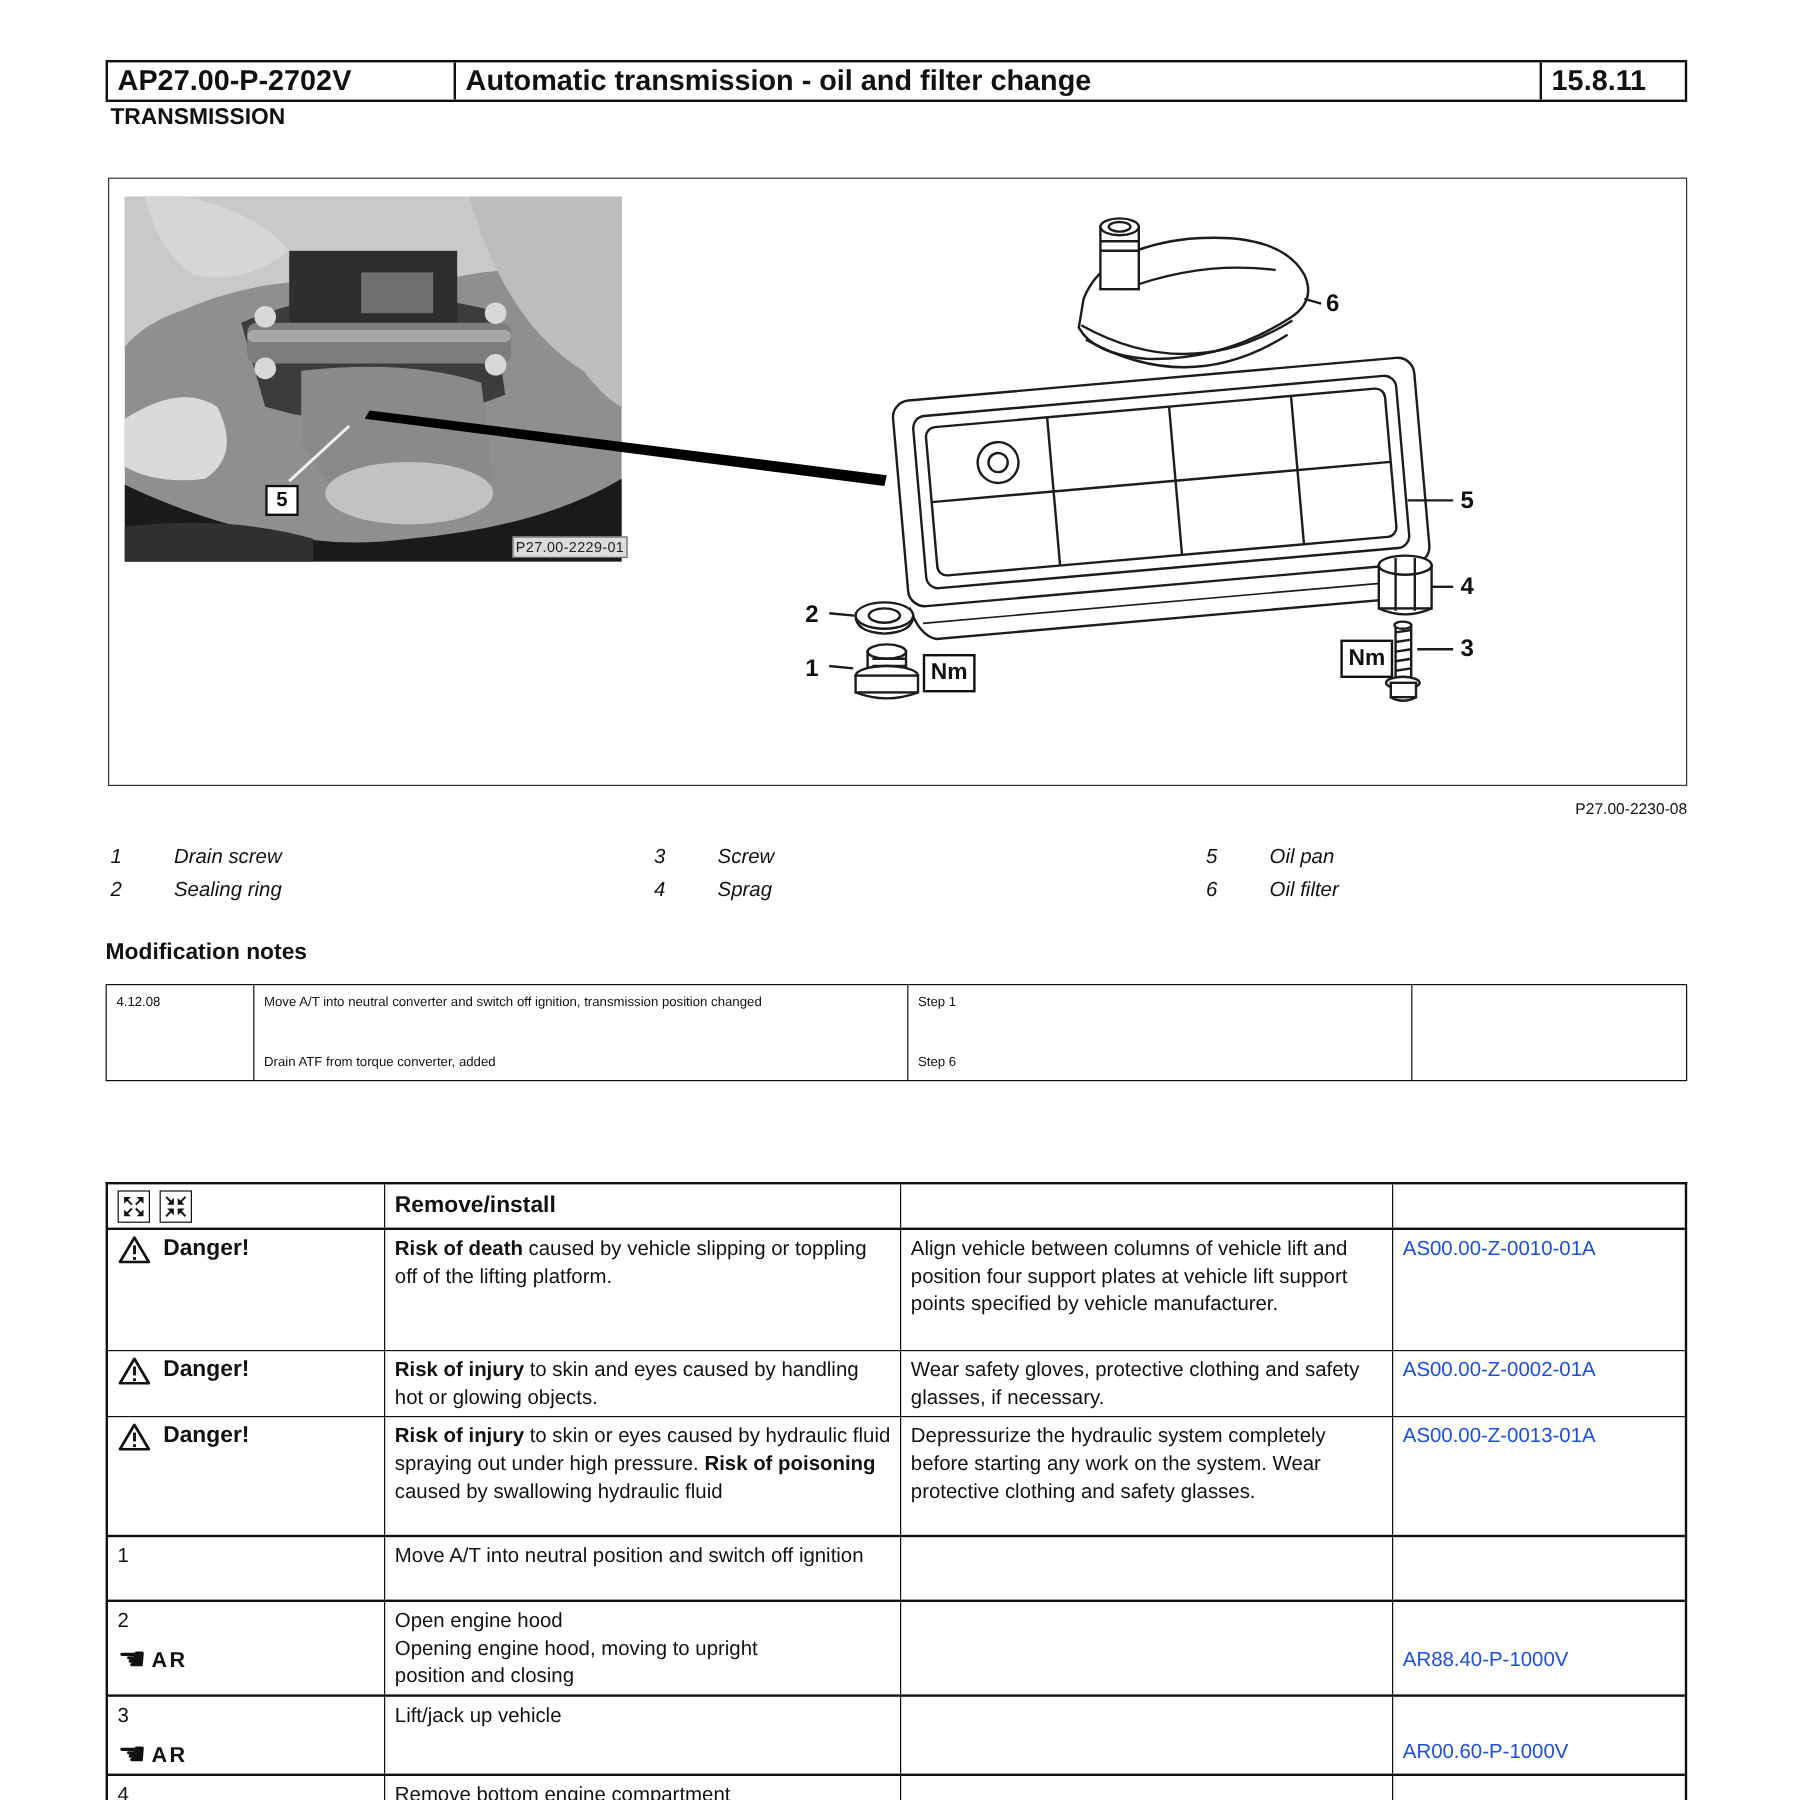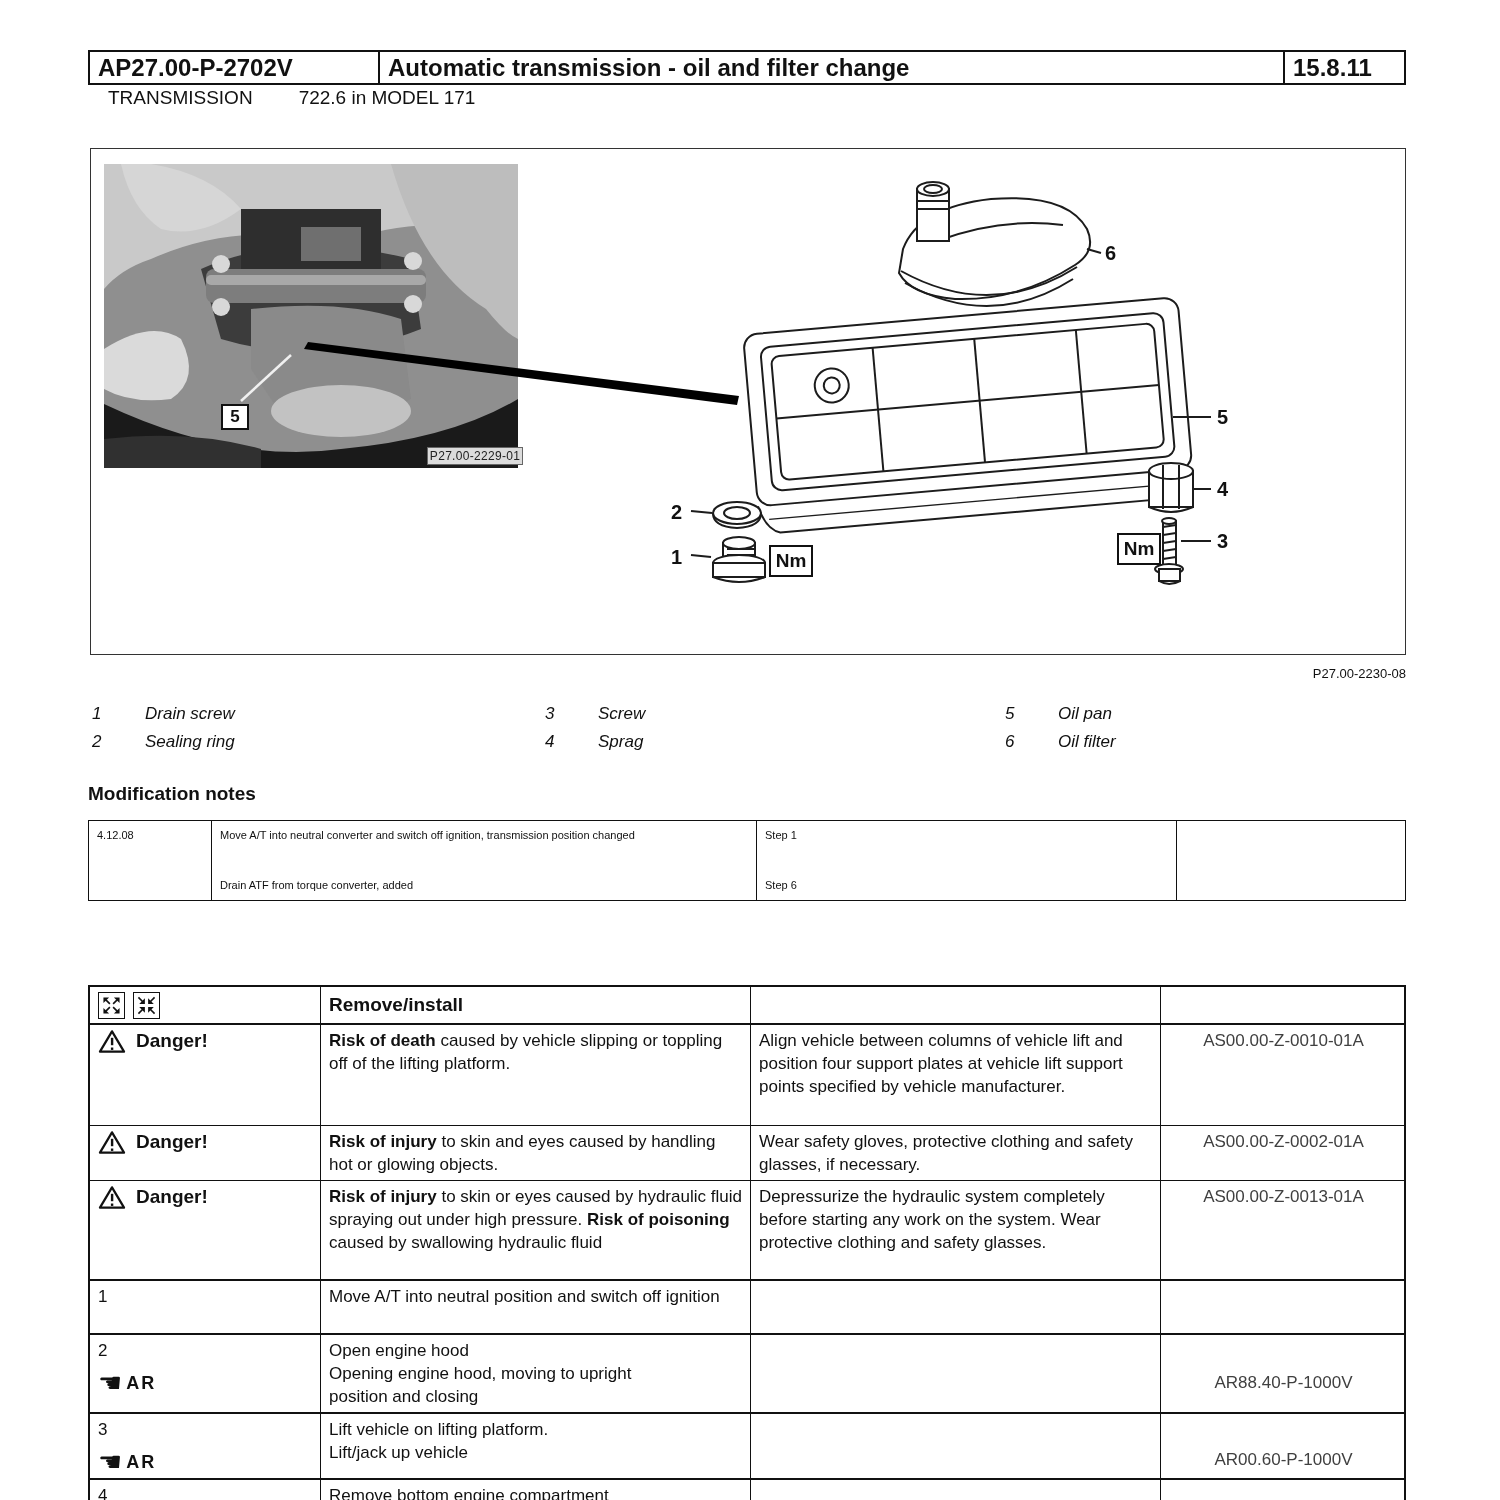--- a/index.html
+++ b/index.html
@@ -3,22 +3,22 @@
 <meta charset="utf-8">
 <style>
   html,body{margin:0;padding:0;background:#fff;}
   .page{position:relative;width:1500px;height:1500px;background:#ffffff;overflow:hidden;
         font-family:"Liberation Sans", sans-serif;color:#111;}
   
   .htable{position:absolute;left:88px;top:50px;width:1318px;display:grid;
           grid-template-columns:288px 905px 125px;border:2.2px solid #111;box-sizing:border-box;}
   .htable>div{padding:3px 8px;font-size:24px;font-weight:bold;line-height:25px;white-space:nowrap;}
   .htable>div+div{border-left:2.2px solid #111;}
-  .subtitle{position:absolute;left:108px;top:86px;display:flex;gap:46px;
-            font-size:19px;font-weight:normal;line-height:24px;}
+  .subtitle{position:absolute;left:92px;top:86px;display:flex;gap:46px;
+            font-size:19px;font-weight:bold;line-height:24px;flex-direction:column;}
   
   .figure{position:absolute;left:90px;top:148px;width:1316px;height:507px;
           border:1.3px solid #333;box-sizing:border-box;background:#fff;}
   .figure svg{position:absolute;left:0;top:0;}
   .plabel{position:absolute;font-size:20px;font-weight:bold;line-height:20px;}
   .nmbox{position:absolute;width:44px;height:32px;border:2px solid #111;box-sizing:border-box;
          display:flex;align-items:center;justify-content:center;font-size:19px;font-weight:bold;background:#fff;}
   .photo5{position:absolute;left:130px;top:255px;width:28px;height:26px;background:#fff;
           border:2px solid #111;box-sizing:border-box;display:flex;align-items:center;justify-content:center;
           font-size:17px;font-weight:bold;}
@@ -53,21 +53,21 @@
           align-items:center;justify-content:center;box-sizing:border-box;}
   .dangercell{display:flex;gap:10px;align-items:flex-start;padding-top:7px;}
   .dlabel{font-size:19px;font-weight:bold;line-height:24px;}
   .rowd1>div{min-height:100px;}
   .rowd2>div{min-height:54px;}
   .rowd3>div{min-height:98px;}
   .rows1>div{min-height:52px;}
   .rows2>div{min-height:76px;}
   .rows3>div{min-height:62px;}
   .rows4>div{min-height:60px;}
-  .code{color:#404040;text-align:center;}
+  .code{color:#1d4ed8;}
   .stepnum{font-size:17px;}
   .arline{display:flex;align-items:center;gap:4px;margin-top:9px;}
   .hand{font-size:27px;line-height:24px;}
   .arlabel{font-size:18px;font-weight:bold;letter-spacing:2px;}
   .p2gap{margin-top:6px;}
   .w345{max-width:345px;}
   .w305{max-width:305px;}
   .codepad2{padding-top:36px !important;}
   .codepad3{padding-top:34px !important;}
   b.inb{font-weight:bold;}
@@ -330,21 +330,20 @@
 
     <div class="prow t2 rows3">
       <div>
         <div class="stepnum">3</div>
         <div class="arline">
           <span class="hand">☚</span>
           <span class="arlabel">AR</span>
         </div>
       </div>
       <div>
-        <p style="margin:0">Lift vehicle on lifting platform.</p>
         <p class="p2gap" style="margin:0">Lift/jack up vehicle</p>
       </div>
       <div></div>
       <div class="code codepad3">AR00.60-P-1000V</div>
     </div>
 
     <div class="prow t2 rows4">
       <div class="stepnum">4</div>
       <div class="w305">Remove bottom engine compartment panelling</div>
       <div></div>

